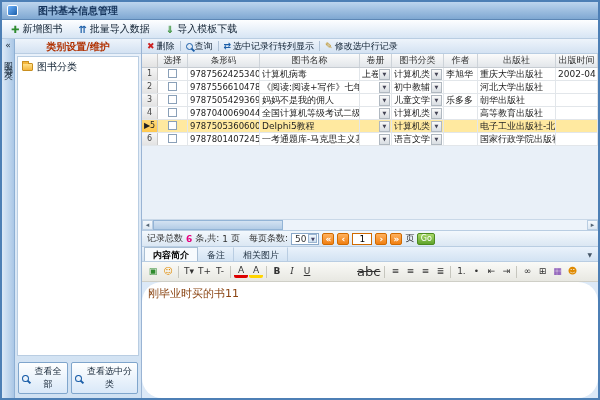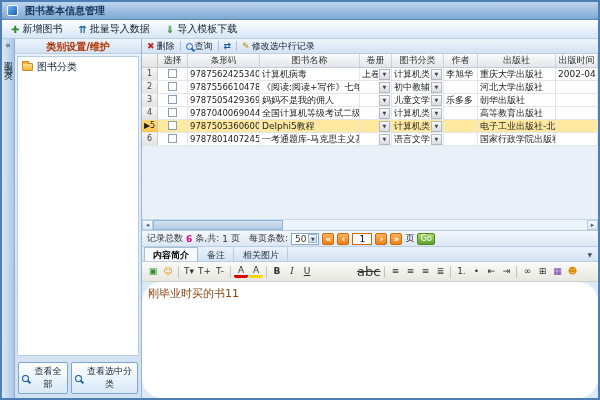--- a/index.html
+++ b/index.html
@@ -1,21 +1,21 @@
 <!DOCTYPE html>
 <html><head>
 <meta charset="utf-8">
 <style>
   html,body{margin:0;padding:0;background:#9aa7b5;}
   *{box-sizing:border-box;}
   .window{width:600px;height:400px;border:2px solid #4d7fb5;background:#dce9f7;
     font-family:"DejaVu Sans","Liberation Sans",sans-serif;font-size:10px;overflow:hidden;
     display:flex;flex-direction:column;}
   
-  .titlebar{height:18px;flex:0 0 18px;display:flex;align-items:center;gap:7px;padding:0 5px;
+  .titlebar{height:18px;flex:0 0 18px;display:flex;align-items:center;gap:20px;padding:0 5px;
     background:linear-gradient(#bdd5ee,#7fa8d2);border-bottom:1px solid #5d87b5;}
   .appicon{width:11px;height:11px;background:linear-gradient(135deg,#6db3ff,#1b5ea8);
     border:1px solid #fff;border-radius:2px;}
   .title{font-size:10px;font-weight:bold;color:#15345c;}
   
   .toolbar{height:19px;flex:0 0 19px;display:flex;align-items:center;gap:8px;padding:0 5px;
     background:linear-gradient(#fdfeff,#d7e5f4);border-bottom:1px solid #b9cde2;}
   .tbtn{display:inline-flex;align-items:center;gap:3px;font-size:10px;color:#123;padding:1px 4px;border-radius:2px;cursor:default;}
   .tico{font-size:10px;font-weight:bold;}
   
@@ -169,20 +169,21 @@
             <span>删除</span>
           </div>
           <span class="asep"></span>
           <div class="abtn">
             <span class="mag sm"></span>
             <span>查询</span>
           </div>
           <span class="asep"></span>
           <div class="abtn">
             <span class="aico" style="color: rgb(27, 94, 168);">⇄</span>
+            <span>选中记录行转列显示</span>
           </div>
           <span class="asep"></span>
           <div class="abtn">
             <span class="aico" style="color: rgb(184, 134, 11);">✎</span>
             <span>修改选中行记录</span>
           </div>
         </div>
 
       <div class="grid">
         <div class="ghead" id="grid-header">

